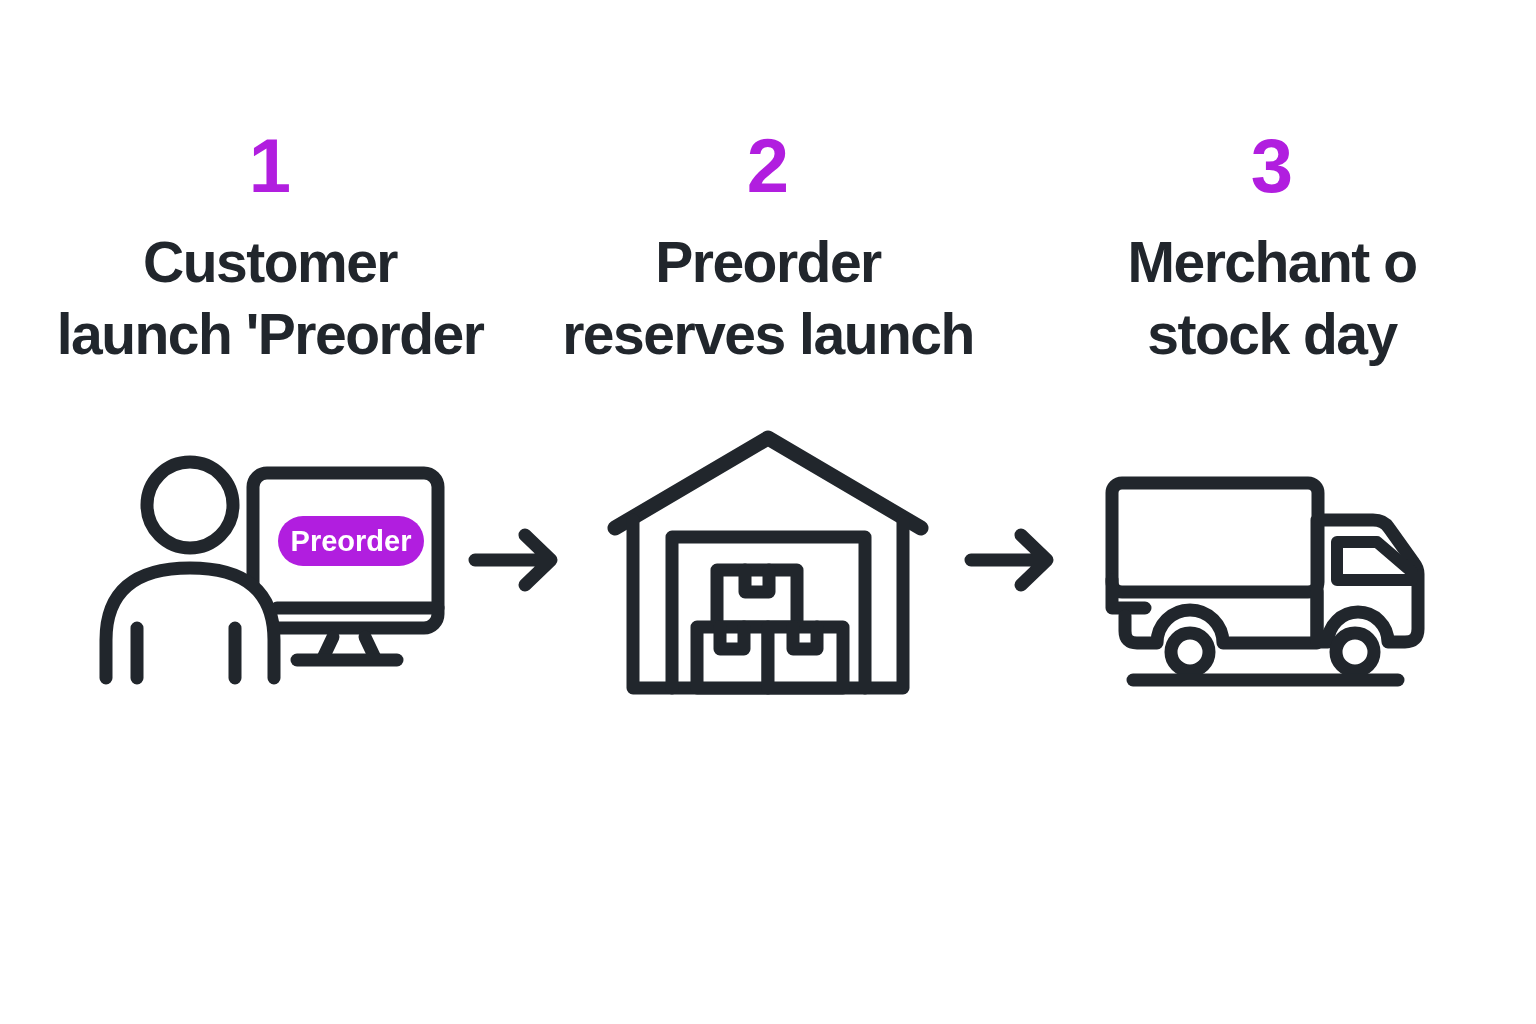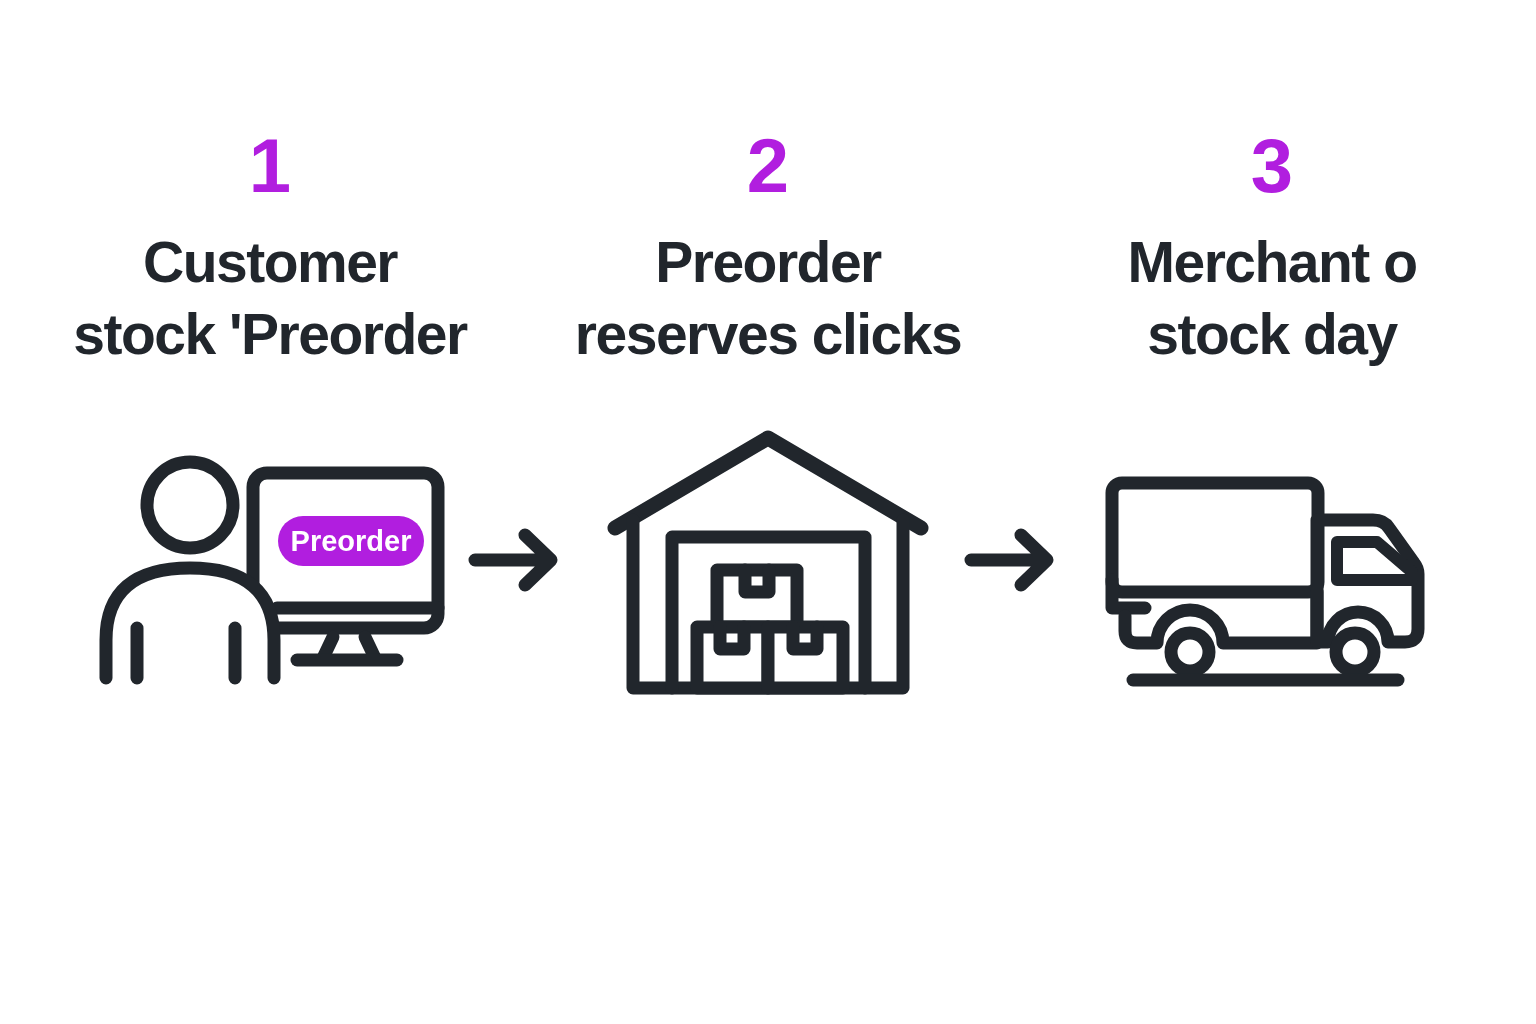--- a/index.html
+++ b/index.html
@@ -33,29 +33,29 @@
 </style>
 </head>
 <body>
 
 <div id="canvas">
 
   <div class="col c1">
     <div class="step-number">1</div>
     <div class="step-title">
       <span>Customer</span><br>
-      <span>stock 'Preorder</span>
+      <span>launch 'Preorder</span>
     </div>
   </div>
 
   <div class="col c2">
     <div class="step-number">2</div>
     <div class="step-title">
       <span>Preorder</span><br>
-      <span>reserves clicks</span>
+      <span>reserves launch</span>
     </div>
   </div>
 
   <div class="col c3">
     <div class="step-number">3</div>
     <div class="step-title">
       <span>Merchant o</span><br>
       <span>stock day</span>
     </div>
   </div>

